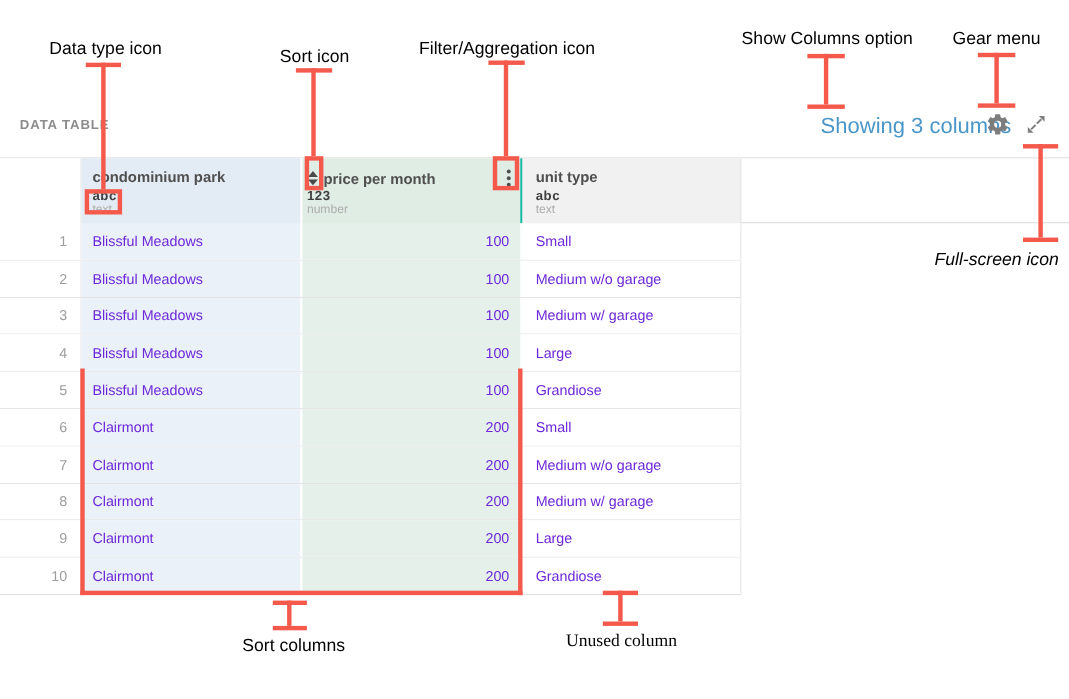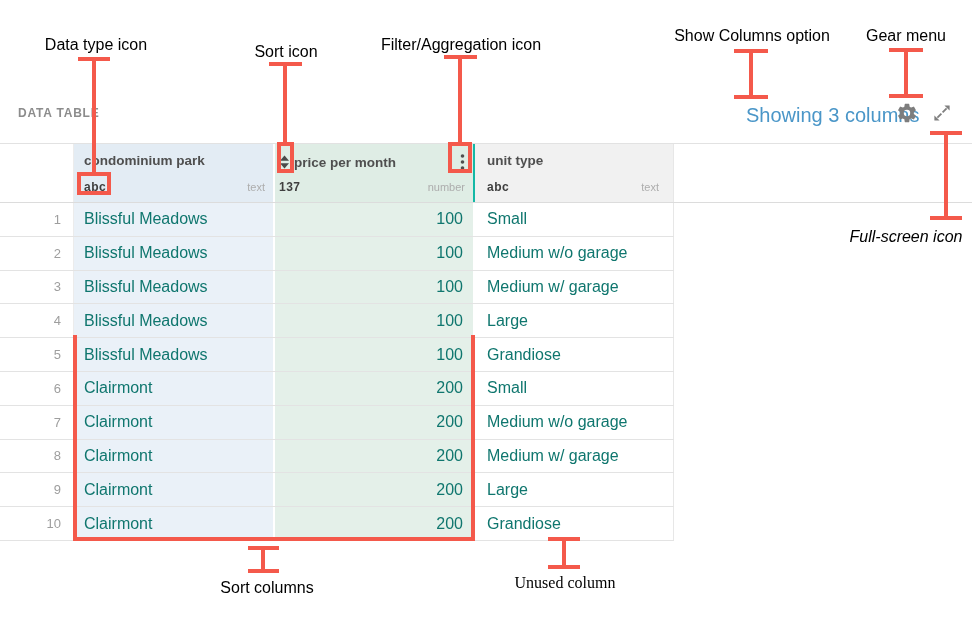--- a/index.html
+++ b/index.html
@@ -25,24 +25,24 @@
           box-sizing:border-box;border-bottom:1px solid #e3e3e3;}
   .hcell{box-sizing:border-box;display:flex;flex-direction:column;justify-content:space-between;
          padding:9px 8px 8px 10px;}
   .h-num{background:#fff;border-right:1px solid #ececec;}
   .h-c1{background:#e3ecf4;border-right:2px solid #fff;}
   .h-c2{background:#dfede5;border-right:2px solid #14b8a6;padding-left:4px;}
   .h-c3{background:#f1f1f1;border-right:1px solid #e7e7e7;padding-left:12px;padding-right:14px;}
   .h-title{display:flex;align-items:center;gap:4px;font-size:13.5px;font-weight:600;color:#4f4f4f;}
   .h-title .h-name{flex:0 1 auto;}
   .h-c2 .h-title .h-name{flex:1 1 auto;}
-  .h-meta{display:flex;align-items:baseline;justify-content:space-between;}
+  .h-meta{display:flex;align-items:baseline;justify-content:space-between;flex-direction:column;}
   .h-type{font-size:12px;font-weight:700;letter-spacing:.5px;color:#3f3f3f;}
   .h-typelabel{font-size:11px;color:#adadad;}
-  .cell{box-sizing:border-box;display:flex;align-items:center;font-size:16px;color:#0f766e;}
+  .cell{box-sizing:border-box;display:flex;align-items:center;font-size:13px;color:#6d28d9;}
   .c-num{background:#fff;border-right:1px solid #ececec;justify-content:flex-end;
          padding-right:12px;font-size:13px;color:#9e9e9e;}
   .c1{background:#eaf1f8;border-right:2px solid #fff;padding-left:10px;}
   .c2{background:#e4f0e9;border-right:2px solid #fff;justify-content:flex-end;padding-right:10px;}
   .c3{background:#fff;border-right:1px solid #e7e7e7;padding-left:12px;}
 
   .sort-icon,.dots-icon{display:flex;align-items:center;}
 
   
   .ann{position:absolute;background:#f4594b;}
@@ -108,21 +108,21 @@
         <span class="h-name">price per month</span>
         <span class="dots-icon">
           <svg width="5" height="18" viewBox="0 0 5 18">
             <circle cx="2.5" cy="3" r="1.8" fill="#4f4f4f"></circle>
             <circle cx="2.5" cy="9" r="1.8" fill="#4f4f4f"></circle>
             <circle cx="2.5" cy="15" r="1.8" fill="#4f4f4f"></circle>
           </svg>
         </span>
       </div>
       <div class="h-meta">
-        <span class="h-type">137</span>
+        <span class="h-type">123</span>
         <span class="h-typelabel">number</span>
       </div>
     </div>
 
     <div class="hcell h-c3">
       <div class="h-title">
         <span class="h-name">unit type</span>
       </div>
       <div class="h-meta">
         <span class="h-type">abc</span>

